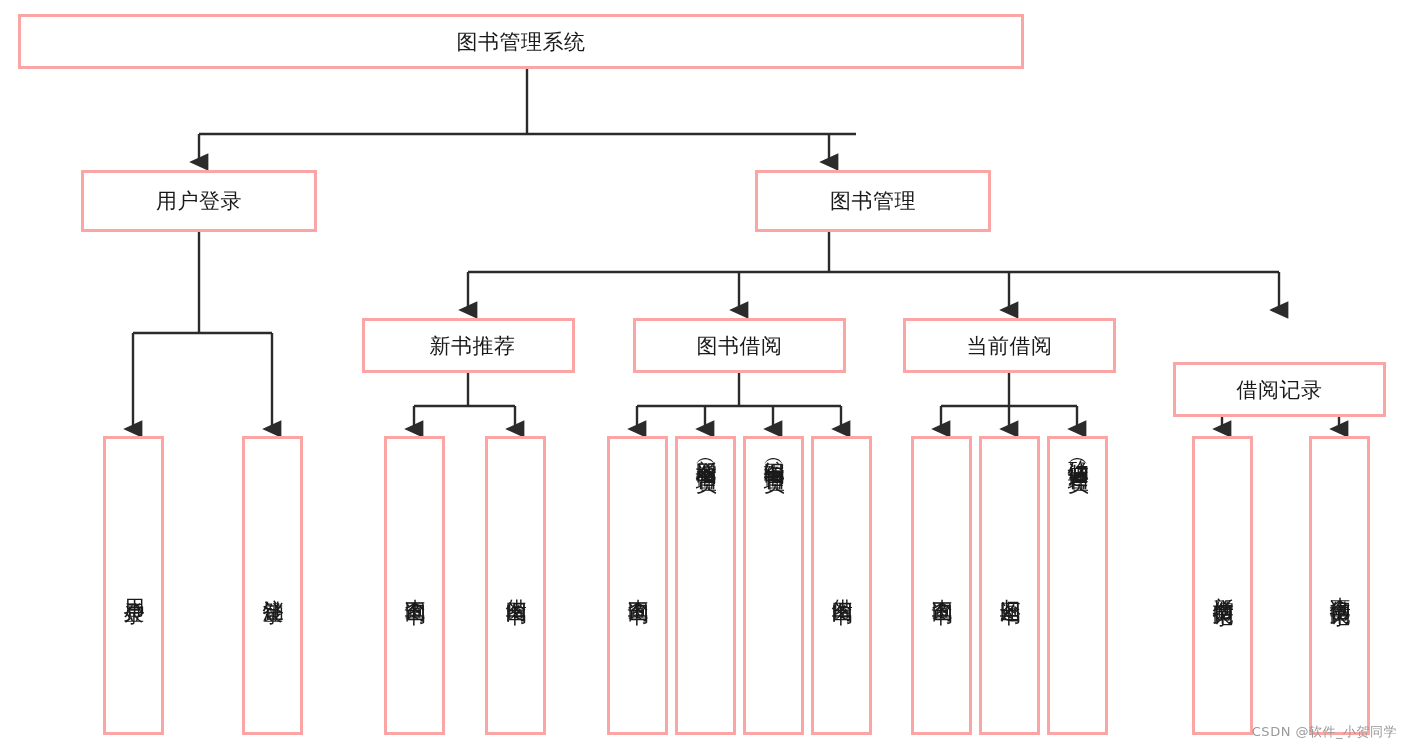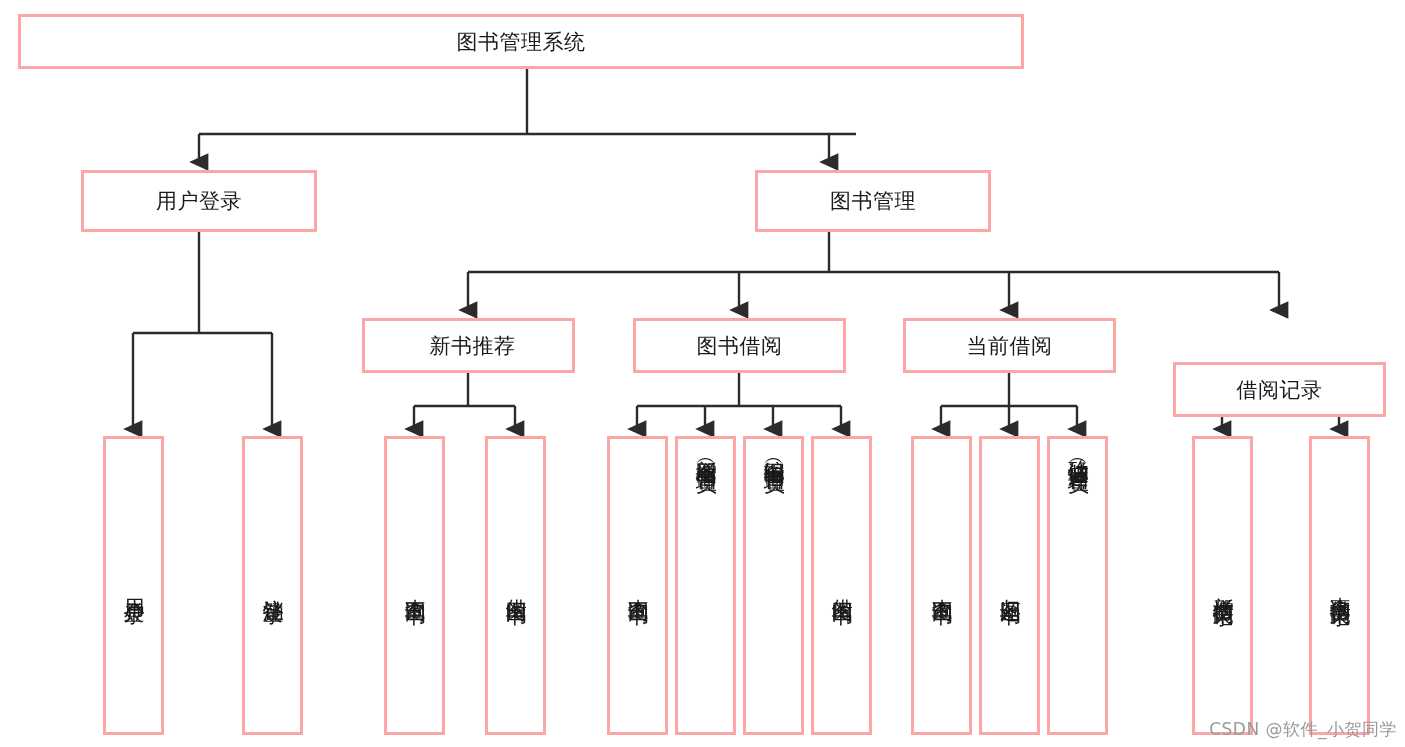--- a/index.html
+++ b/index.html
@@ -65,21 +65,21 @@
     justify-content: center;
     align-items: center;
   }
   .node.vert.topalign .vlabel-wrap {
     align-items: flex-start;
   }
   #watermark {
     position: absolute;
     right: 8px;
     bottom: 6px;
-    font-size: 17px;
+    font-size: 13px;
     color: #9a9a9a;
     white-space: nowrap;
     letter-spacing: 0.5px;
   }
 </style>
 </head>
 <body>
 
 <div id="diagram-root">
 

